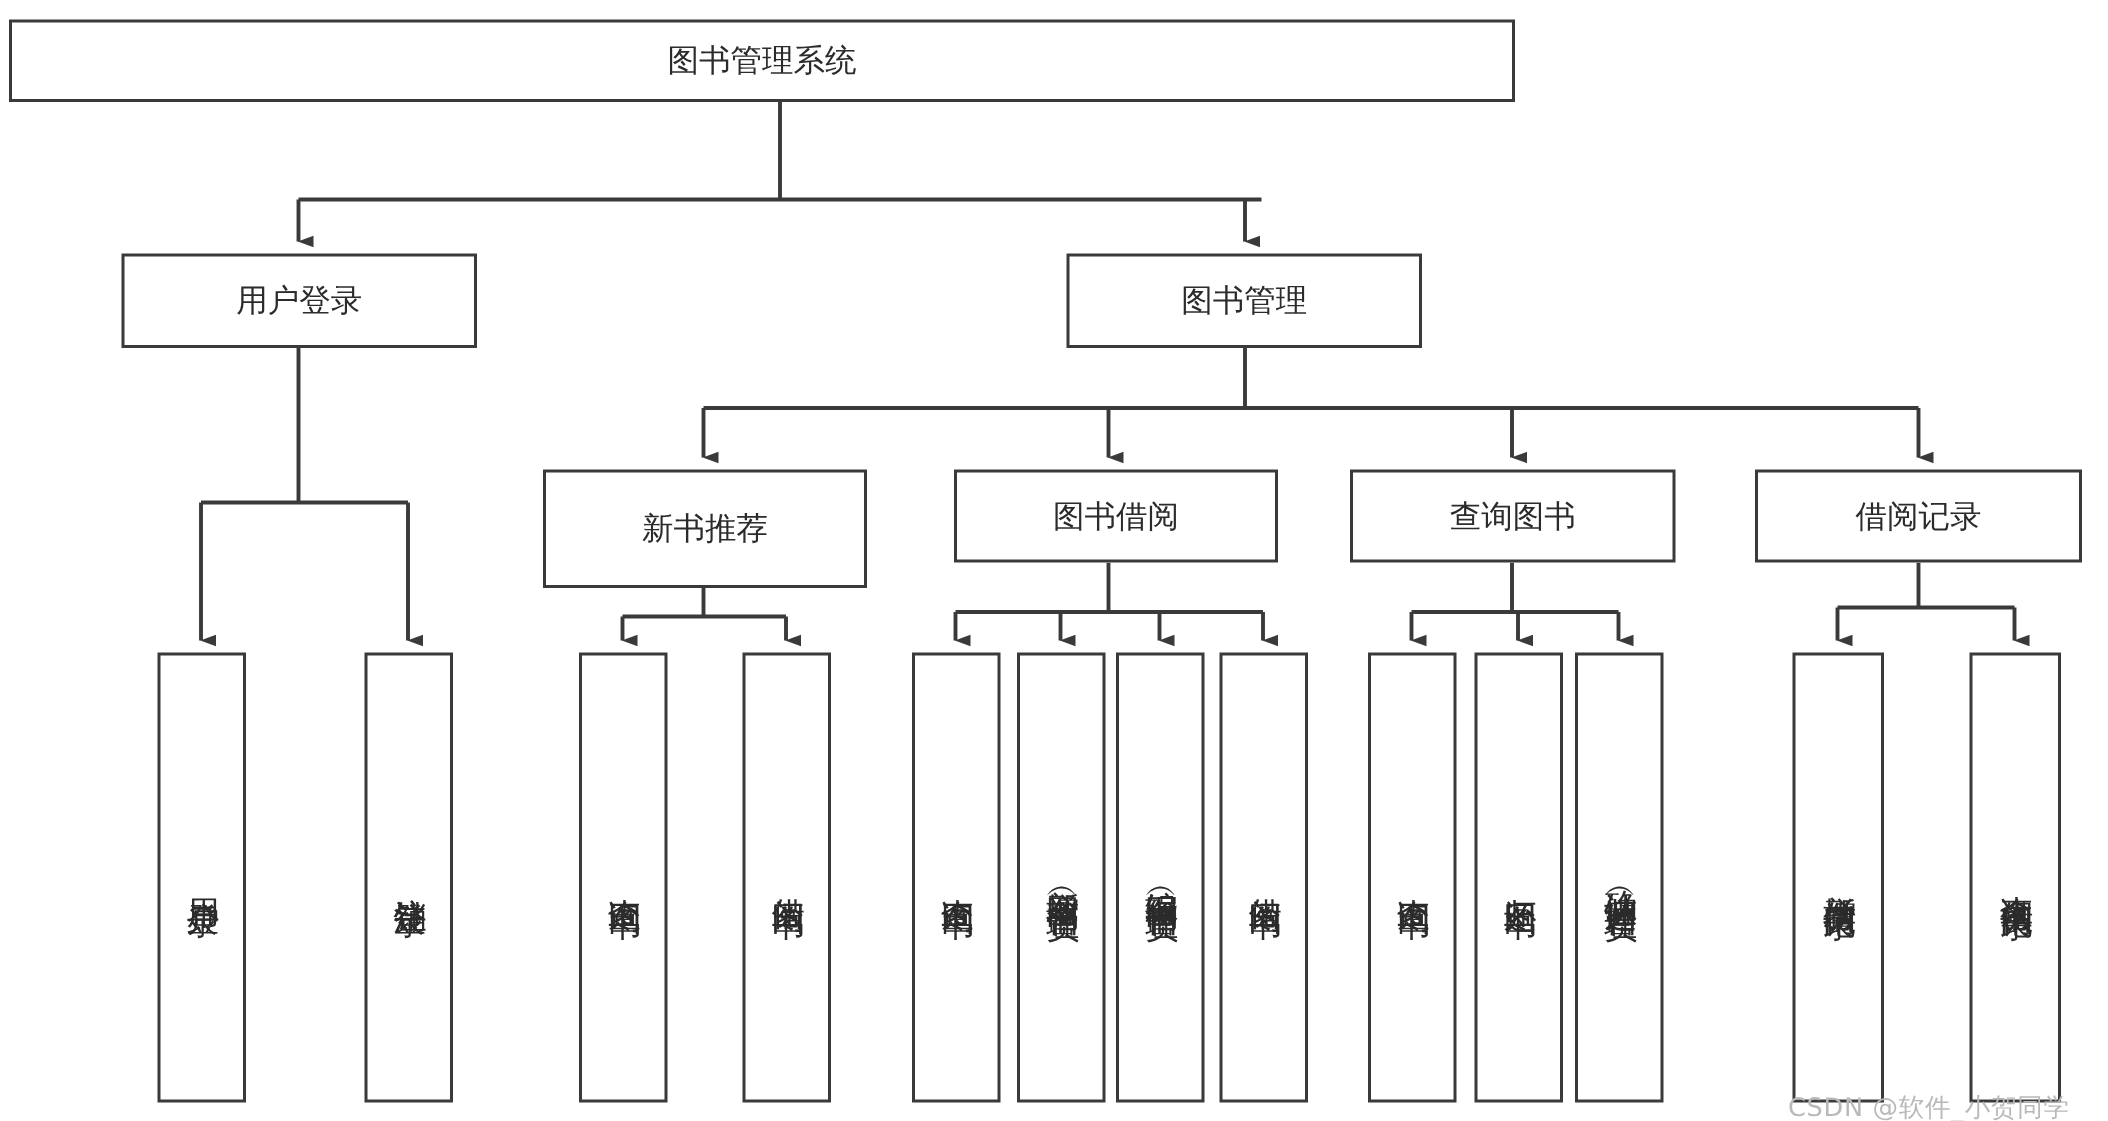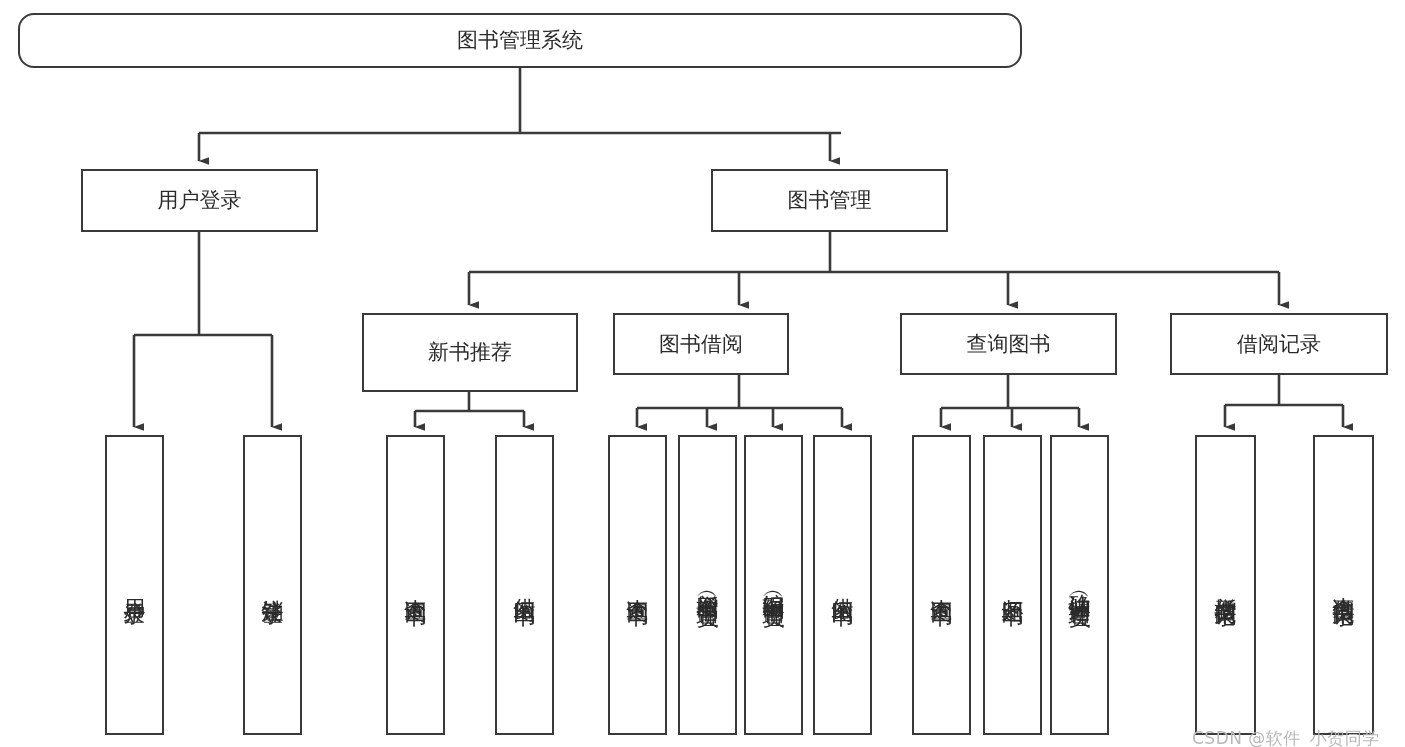--- a/index.html
+++ b/index.html
@@ -118,35 +118,35 @@
       <path d="M1012,408 L1012,427" marker-end="url(#arrowhead)"></path>
       <path d="M1079,408 L1079,427" marker-end="url(#arrowhead)"></path>
 
       <path d="M1279,375 L1279,405"></path>
       <path d="M1225,405 L1343,405"></path>
       <path d="M1225,405 L1225,427" marker-end="url(#arrowhead)"></path>
       <path d="M1343,405 L1343,427" marker-end="url(#arrowhead)"></path>
     </g>
   </svg>
 
-  <div class="node node-h node-root" style="left:18px; top:13px; width:1004px; height:55px;border-radius:16px;">
+  <div class="node node-h node-root" style="left:6px; top:13px; width:1004px; height:55px;">
     <span class="node-label">图书管理系统</span>
   </div>
 
   <div class="node node-h" style="left:81px; top:169px; width:237px; height:63px;">
     <span class="node-label">用户登录</span>
   </div>
   <div class="node node-h" style="left:711px; top:169px; width:237px; height:63px;">
     <span class="node-label">图书管理</span>
   </div>
 
   <div class="node node-h" style="left:362px; top:313px; width:216px; height:79px;">
     <span class="node-label">新书推荐</span>
   </div>
-  <div class="node node-h" style="left:613px; top:313px; width:176px; height:62px;">
+  <div class="node node-h" style="left:636px; top:313px; width:216px; height:62px;">
     <span class="node-label">图书借阅</span>
   </div>
   <div class="node node-h" style="left:900px; top:313px; width:217px; height:62px;">
     <span class="node-label">查询图书</span>
   </div>
   <div class="node node-h" style="left:1170px; top:313px; width:218px; height:62px;">
     <span class="node-label">借阅记录</span>
   </div>
 
   <div class="node node-v" style="left:105px; top:435px; width:59px; height:300px;">

